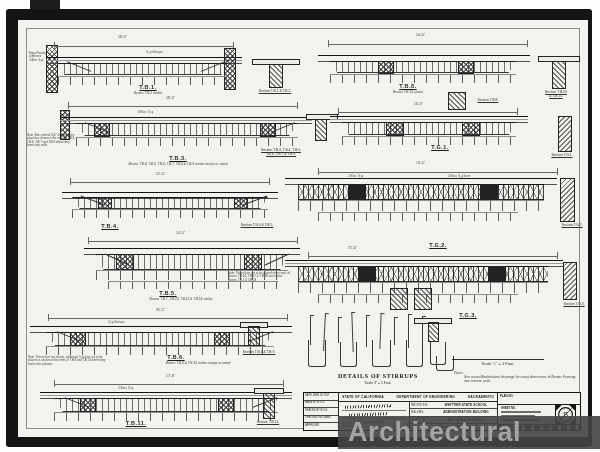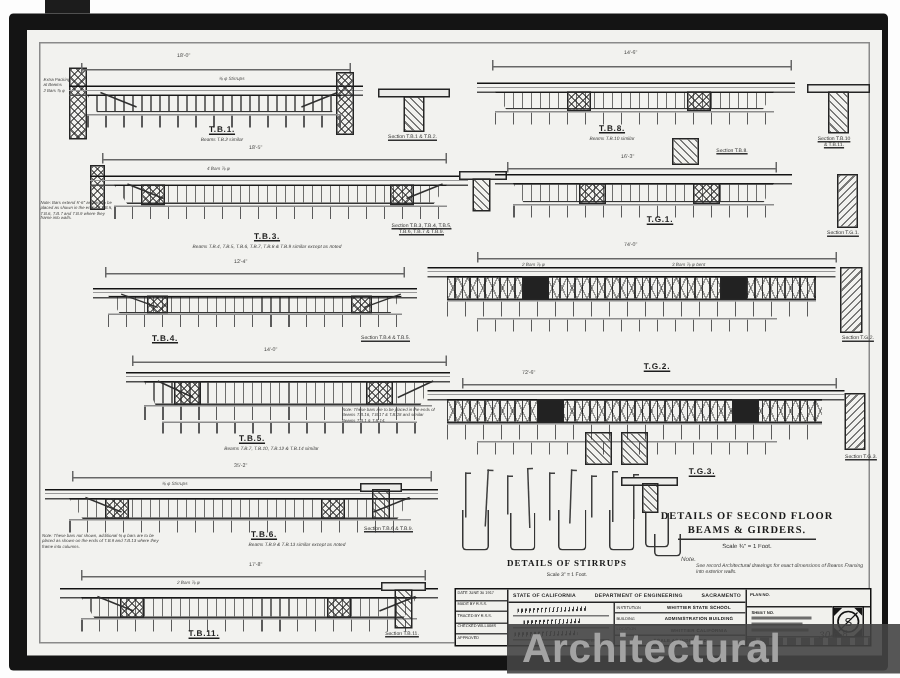--- a/index.html
+++ b/index.html
@@ -266,22 +266,20 @@
     <div class="ust" style="left:322px;top:322px;width:15px;height:24px"></div>
     <div class="ust" style="left:354px;top:320px;width:17px;height:26px"></div>
     <div class="ust" style="left:388px;top:320px;width:15px;height:26px"></div>
     <div class="ust" style="left:412px;top:322px;width:14px;height:22px"></div>
     <div class="ust" style="left:418px;top:336px;width:16px;height:14px"></div>
     <div class="bigtitle" style="left:300px;top:353px;width:120px;font-size:6px">DETAILS OF STIRRUPS</div>
     <div class="scl" style="left:300px;top:361px;width:120px;font-size:3.4px">Scale 3" = 1 Foot.</div>
     <div class="tf" style="left:396px;top:298px;width:36px"></div>
     <div class="ts" style="left:410px;top:302px;width:9px;height:18px"></div>
 
-    <div class="bigtitle" style="left:412px;top:320px;width:136px">DETAILS OF SECOND FLOOR</div>
-    <div class="bigtitle" style="left:412px;top:329px;width:136px">BEAMS &amp; GIRDERS.</div>
     <div class="rule" style="left:434px;top:339px;width:92px"></div>
     <div class="scl" style="left:412px;top:341px;width:136px">Scale ¾" = 1 Foot.</div>
     <div class="ann" style="left:436px;top:350px;font-size:4.2px">Note.</div>
     <div class="note" style="left:446px;top:355px;width:112px;font-size:3.4px">See record Architectural drawings for exact dimensions of Beams Framing into exterior walls.</div>
 
     <div class="tblock">
       <div class="tb-colA">
         <div>DATE JUNE 30 1917</div>
         <div>MADE BY R.S.S.</div>
         <div>TRACED BY R.S.S.</div>

